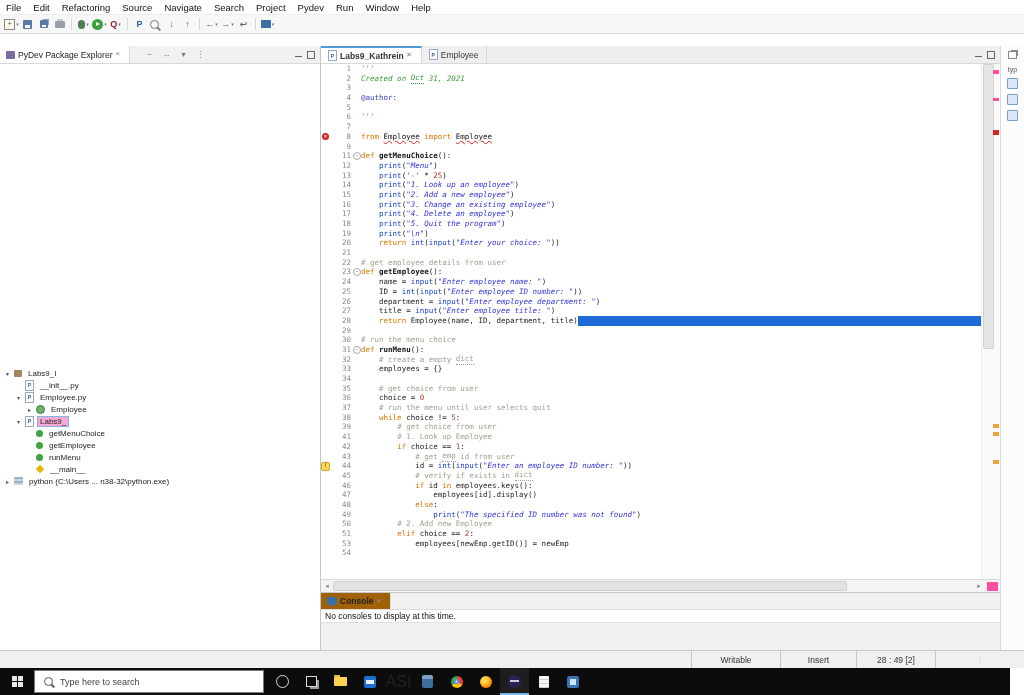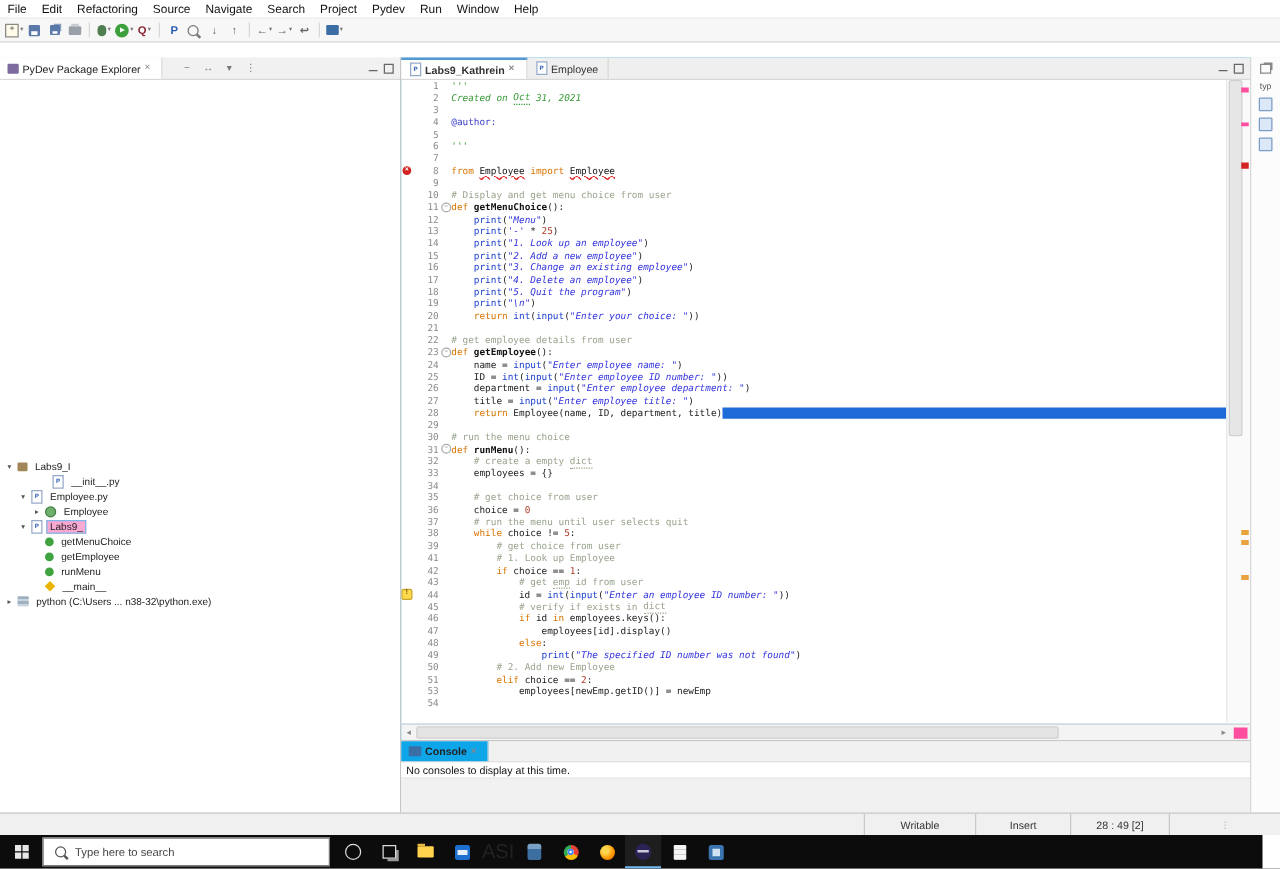--- a/index.html
+++ b/index.html
@@ -104,21 +104,21 @@
 
   .hscroll{height:12px;flex:none;border-top:1px solid #d8d8d8;background:#f4f4f4;display:flex;align-items:center;}
   .hs-arrow{width:12px;text-align:center;font-size:7px;color:#888;}
   .hs-track{flex:1;position:relative;height:100%;}
   .hs-thumb{position:absolute;left:0;top:1px;bottom:1px;width:80%;background:#e4e4e4;border:1px solid #cfcfcf;border-radius:2px;}
   .hs-corner{width:11px;height:9px;background:#ff4da0;margin:0 2px;flex:none;}
 
   
   .console{height:58px;flex:none;border-top:1px solid #c6c6c6;display:flex;flex-direction:column;background:#f1f1f1;}
   .console-header{height:16px;border-bottom:1px solid #ddd;display:flex;align-items:center;font-size:8.5px;background:#f1f1f1;}
-  .console-tab{display:flex;align-items:center;gap:3px;background:#0ea5e9;height:100%;padding:0 6px;border-right:1px solid #ddd;font-weight:bold;}
+  .console-tab{display:flex;align-items:center;gap:3px;background:#a16207;height:100%;padding:0 6px;border-right:1px solid #ddd;font-weight:bold;}
   .console-msg{background:#fff;border-bottom:1px solid #e2e2e2;font-size:8.5px;padding:1px 4px;color:#111;}
   .console-fill{flex:1;}
 
   
   .right-strip{width:23px;flex:none;border-left:1px solid #d8d8d8;background:#fcfcfc;display:flex;flex-direction:column;align-items:center;font-size:7px;color:#555;}
   .rs-restore{margin-top:5px;width:7px;height:6px;border:1px solid #888;box-shadow:2px -2px 0 -1px #888;}
   .rs-label{margin-top:7px;}
   .rs-icon{width:9px;height:9px;border:1px solid #7a9cc8;background:#dce8f5;margin-top:5px;border-radius:1px;}
 
   
@@ -252,21 +252,21 @@
           <span class="win-min"></span>
           <span class="win-max"></span>
         </div>
       </div>
       <div class="tree">
           <div class="tree-row" style="padding-left: 4px;">
             <span class="tree-arrow">▾</span>
             <span class="tree-icon ti-package"></span>
             <span class="tree-label">Labs9_I</span>
           </div>
-          <div class="tree-row" style="padding-left: 32px;">
+          <div class="tree-row" style="padding-left: 15px;">
             <span class="tree-arrow"></span>
             <span class="tree-icon ti-pyfile">P</span>
             <span class="tree-label">__init__.py</span>
           </div>
           <div class="tree-row" style="padding-left: 15px;">
             <span class="tree-arrow">▾</span>
             <span class="tree-icon ti-pyfile">P</span>
             <span class="tree-label">Employee.py</span>
           </div>
           <div class="tree-row" style="padding-left: 26px;">
@@ -379,26 +379,20 @@
                 <span class="ltext"><span class="t-kw">from</span><span class="t-plain"> </span><span class="t-err">Employee</span><span class="t-plain"> </span><span class="t-kw">import</span><span class="t-plain"> </span><span class="t-err">Employee</span></span>
               </div>
               <div class="cline">
                 <span class="lmark"></span>
                 <span class="lnum">9</span>
                 <span class="lfold"></span>
                 <span class="ltext"></span>
               </div>
               <div class="cline">
                 <span class="lmark"></span>
-                <span class="lnum">10</span>
-                <span class="lfold"></span>
-                <span class="ltext"><span class="t-com"># Display and get menu choice from user</span></span>
-              </div>
-              <div class="cline">
-                <span class="lmark"></span>
                 <span class="lnum">11</span>
                 <span class="lfold">
                   <span class="fold-dot">−</span>
                 </span>
                 <span class="ltext"><span class="t-kw">def</span><span class="t-plain"> </span><span class="t-fname">getMenuChoice</span><span class="t-plain">():</span></span>
               </div>
               <div class="cline">
                 <span class="lmark"></span>
                 <span class="lnum">12</span>
                 <span class="lfold"></span>

